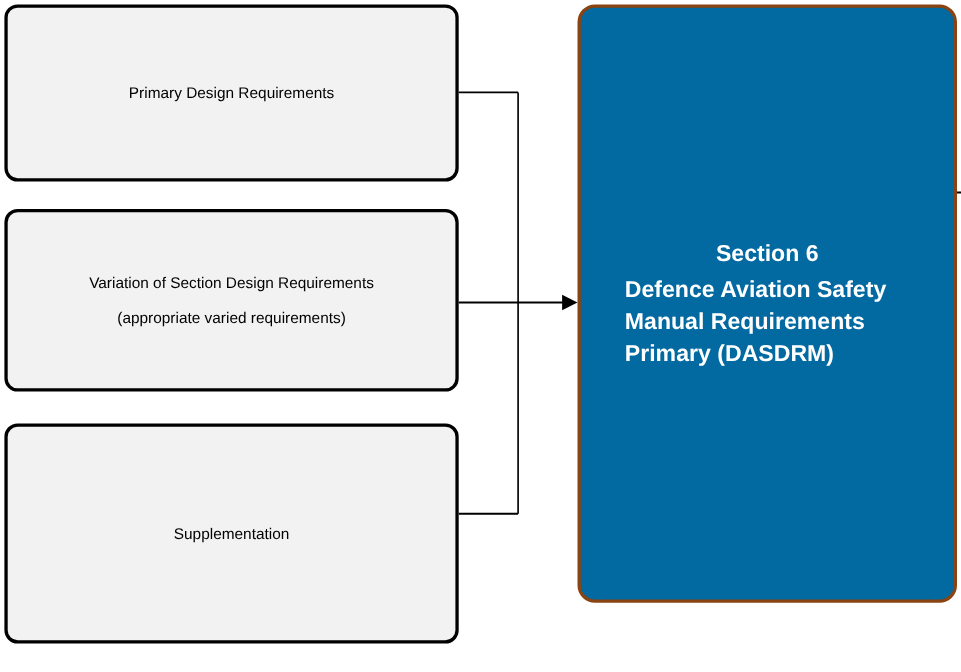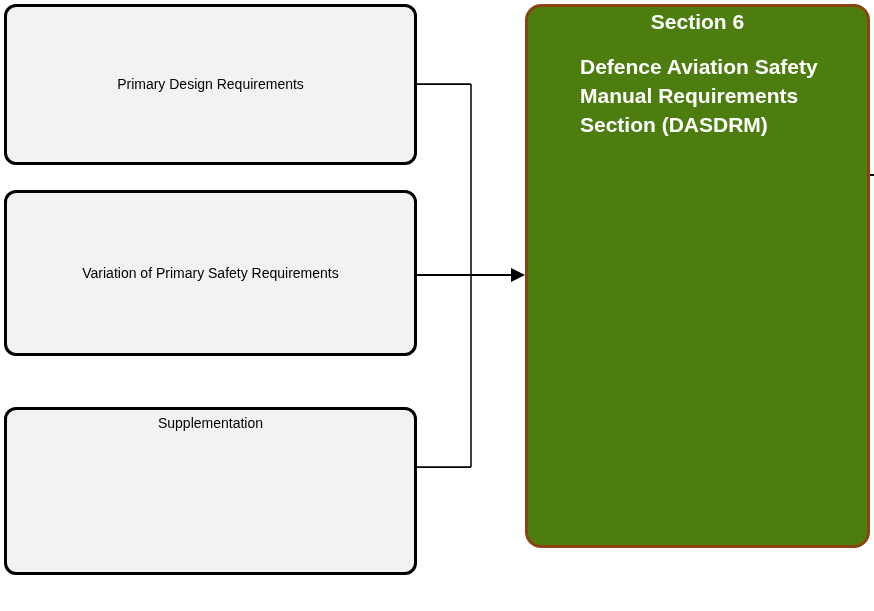--- a/index.html
+++ b/index.html
@@ -38,46 +38,46 @@
     padding: 0 14px;
     z-index: 2;
     color: #000000;
     font-size: 14px;
     line-height: 27px;
   }
   .source-box .box-title { margin: 0; }
   .source-box .box-subtitle { margin: 5px 0 0 0; }
   #box-primary { top: 4px; height: 161px; }
   #box-variation { top: 190px; height: 166px; }
-  #box-supplementation { top: 407px; height: 168px; justify-content: space-between; }
+  #box-supplementation { top: 385px; height: 200px; }
   .target-box {
     position: absolute;
     left: 525px;
     top: 4px;
     width: 345px;
     height: 544px;
-    background: #4d7c0f;
+    background: #0369a1;
     border: 3px solid #8A4412;
     border-radius: 16px;
     box-sizing: border-box;
     display: flex;
     flex-direction: column;
-    justify-content: flex-start;
+    justify-content: center;
     z-index: 2;
     color: #FFFFFF;
     font-weight: bold;
     font-size: 21px;
     line-height: 29px;
   }
   .target-heading {
     text-align: center;
     margin: 0 0 4px 0;
   }
   .target-body {
-    margin: 12px;
+    margin: 0;
     padding-left: 40px;
     padding-right: 8px;
     text-align: left;
   }
   .target-body span { display: block; }
 </style>
 </head>
 <body>
 
 <div class="canvas">
@@ -94,29 +94,30 @@
     <polygon points="511,268 525,275 511,282" fill="#000000"></polygon>
 
     <line x1="867" y1="175" x2="874" y2="175" stroke="#000000" stroke-width="2"></line>
   </svg>
 
   <div class="source-box" id="box-primary">
     <p class="box-title">Primary Design Requirements</p>
   </div>
 
   <div class="source-box" id="box-variation">
-    <p class="box-title">Variation of Primary Safety Requirements</p>
+    <p class="box-title">Variation of Section Design Requirements</p>
+    <p class="box-subtitle">(appropriate varied requirements)</p>
   </div>
 
   <div class="source-box" id="box-supplementation">
     <p class="box-title">Supplementation</p>
   </div>
 
   <div class="target-box">
     <p class="target-heading">Section 6</p>
     <p class="target-body">
       <span>Defence Aviation Safety</span>
       <span>Manual Requirements</span>
-      <span>Section (DASDRM)</span>
+      <span>Primary (DASDRM)</span>
     </p>
   </div>
 
 </div>
 
 </body></html>

